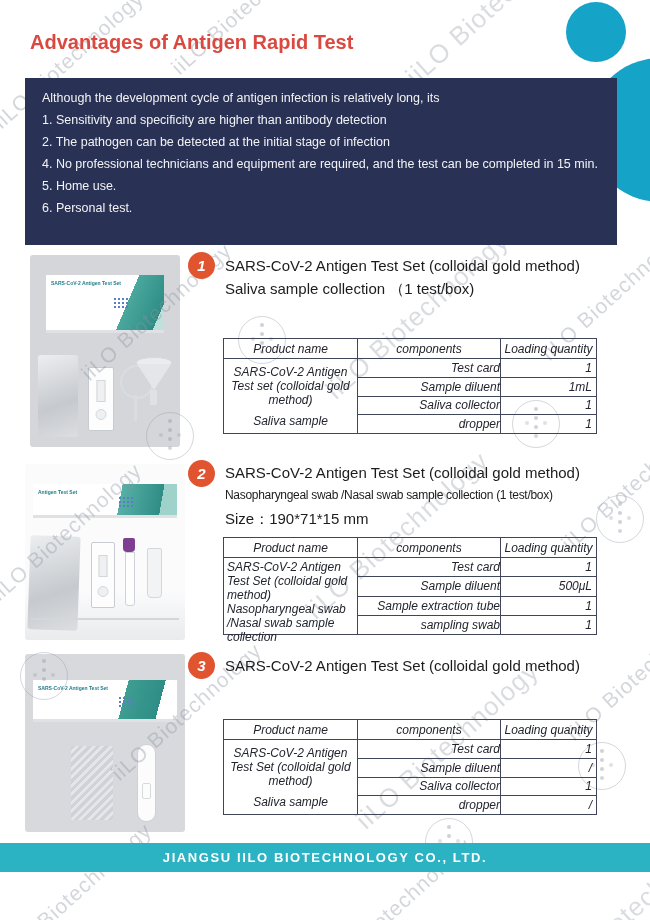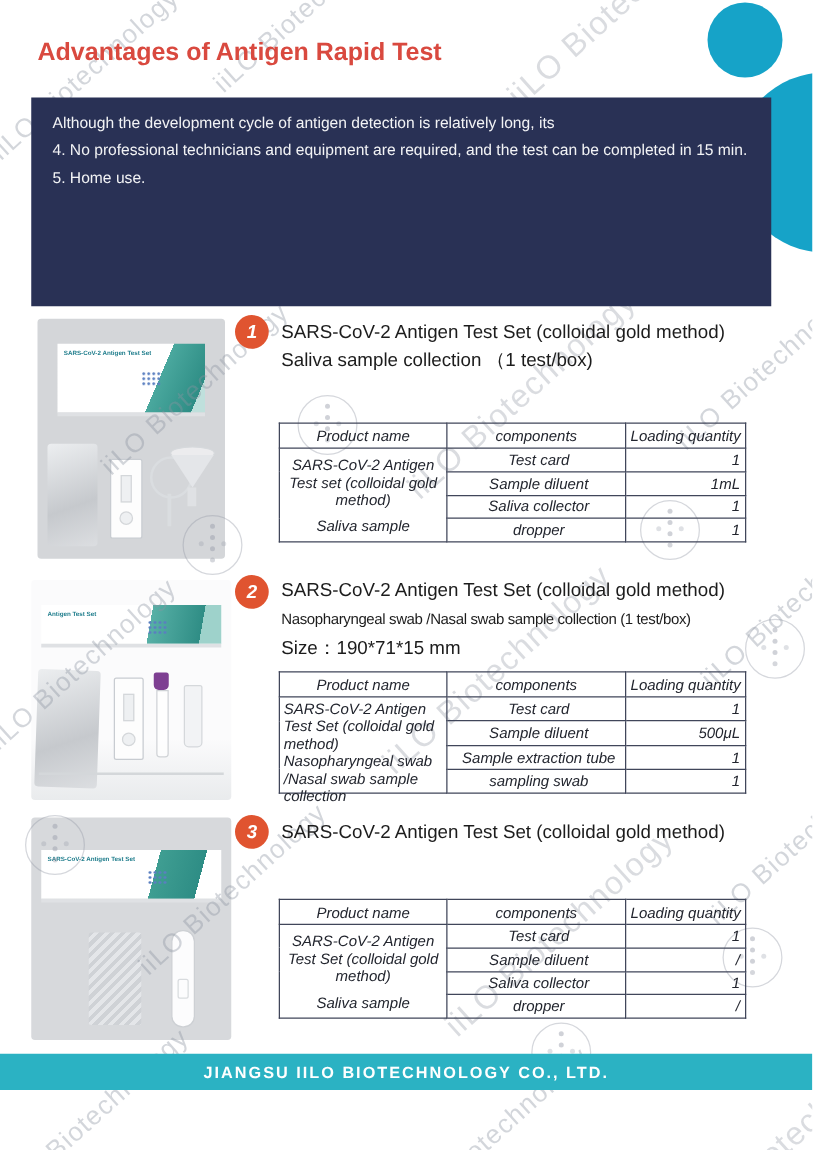--- a/index.html
+++ b/index.html
@@ -41,21 +41,21 @@
   .stext .long{font-size:12px;letter-spacing:-0.3px;}
   .saliva-easy{color:#8b8e92;letter-spacing:3px;font-size:15px;}
 
   
   table.ptable{position:absolute;z-index:2;width:373px;border-collapse:collapse;
                font-size:12px;color:#22252e;background:transparent;table-layout:fixed;font-style:italic;}
   .t1{left:223px;top:338px;} .t2{left:223px;top:537px;} .t3{left:223px;top:719px;}
   .ptable th,.ptable td{border:1px solid #40465a;padding:0;background:transparent;}
   .ptable th{height:19px;font-weight:400;text-align:center;font-size:12px;}
   .ptable td{height:17px;}
-  .ptable td.comp{text-align:center;padding-left:4px;}
+  .ptable td.comp{text-align:right;padding-left:4px;}
   .ptable td.qty{text-align:right;padding-right:4px;}
   .ptable td.pname{vertical-align:top;font-size:12px;}
   .pname .pn-wrap{display:flex;flex-direction:column;justify-content:space-around;height:70px;
                   text-align:center;padding:2px;}
   .t2 .pname .pn-wrap{text-align:left;justify-content:space-between;padding:2px 2px 4px 3px;}
 
   
   .photo{position:absolute;z-index:0;border-radius:3px;}
   .photo1{left:30px;top:255px;width:150px;height:192px;background:#d4d6d9;}
   .photo2{left:25px;top:464px;width:160px;height:176px;background:linear-gradient(#fbfbfc 72%,#e9ebed);}
@@ -146,23 +146,26 @@
     <div class="wm-logo" style="left:146px;top:412px;"></div>
     <div class="wm-logo" style="left:20px;top:652px;"></div>
     <div class="wm-logo" style="left:578px;top:742px;"></div>
     <div class="wm-logo" style="left:425px;top:818px;"></div>
     <div class="wm-logo" style="left:596px;top:495px;"></div>
   </div>
 
   <h1 class="title">Advantages of Antigen Rapid Test</h1>
 
   <div class="adv-box">
-    <div class="line">Although the development cycle of antigen detection is relatively long, its</div>
+    <div class="line">Although the development cycle of antigen infection is relatively long, its</div>
+    <div class="line">1. Sensitivity and specificity are higher than antibody detection</div>
+    <div class="line">2. The pathogen can be detected at the initial stage of infection</div>
     <div class="line">4. No professional technicians and equipment are required, and the test can be completed in 15 min.</div>
     <div class="line">5. Home use.</div>
+    <div class="line">6. Personal test.</div>
   </div>
 
   <div class="photo photo1">
     <div class="kit-box kb1">
       <span class="kb-label">SARS-CoV-2 Antigen Test Set</span>
       <span class="kb-dots"></span>
     </div>
     <div class="pouch po1"></div>
     <div class="cassette ca1"></div>
     <div class="coil"></div>

